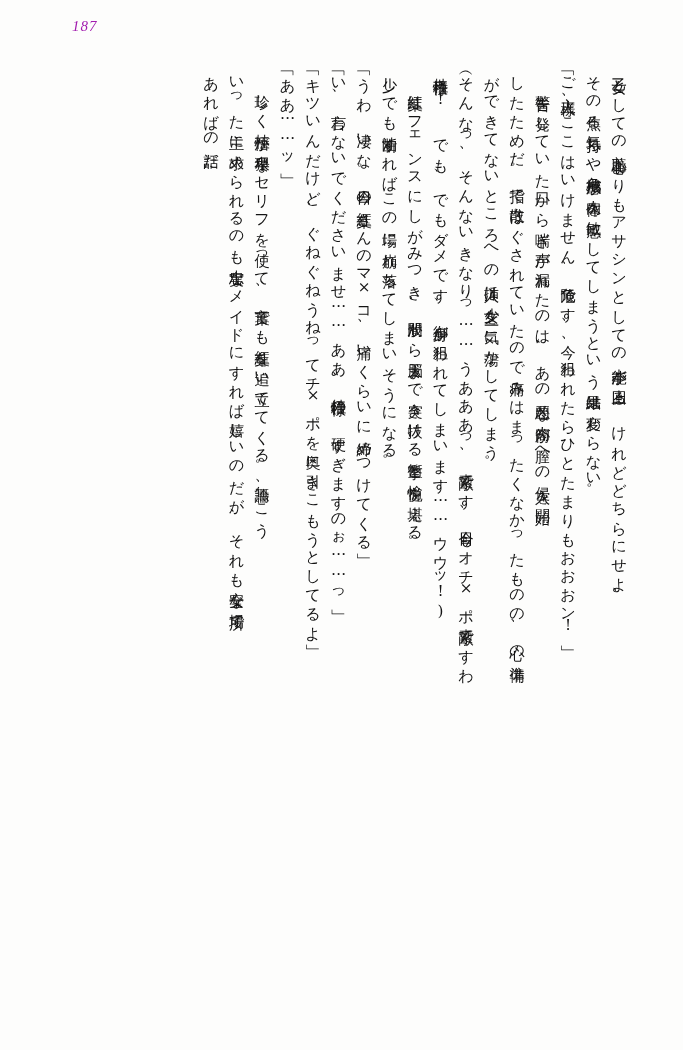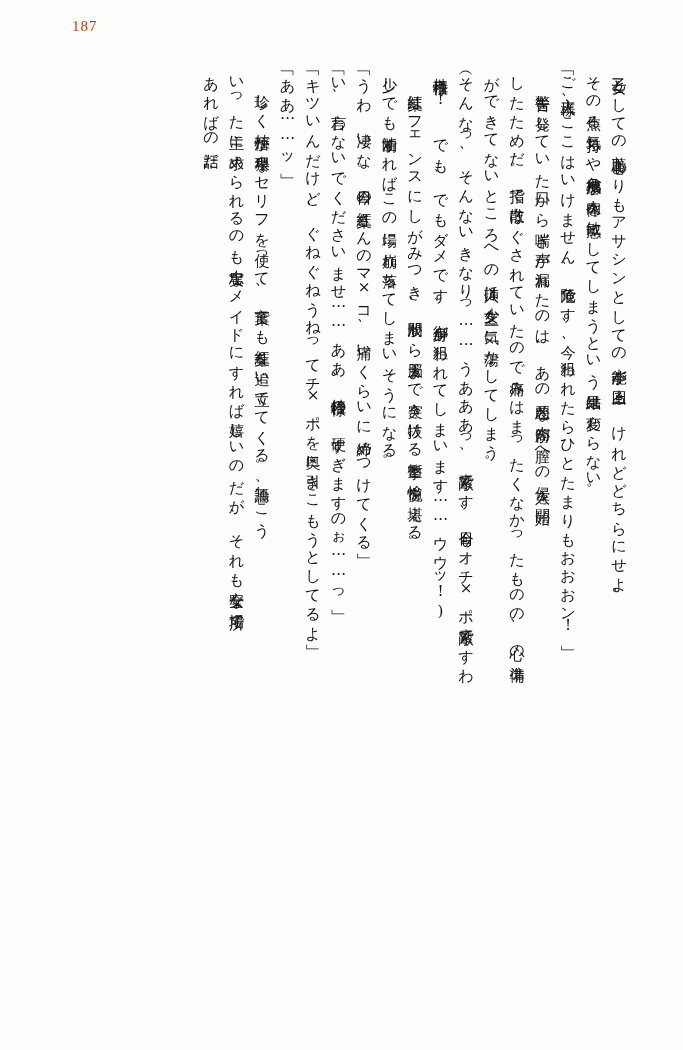--- a/index.html
+++ b/index.html
@@ -22,22 +22,23 @@
     background: #fdfdfc;
     box-sizing: border-box;
   }
 
   .page-number {
     position: absolute;
     top: 18px;
     left: 72px;
     font-size: 15px;
     letter-spacing: 1px;
-    color: #c2410c;
+    color: #a21caf;
     font-family: "Liberation Serif", "DejaVu Serif", serif;
+    font-style: italic;
   }
 
   
   .body-text {
     position: absolute;
     top: 66px;
     right: 52px;
     left: 44px;
     height: 940px;
     display: flex;

